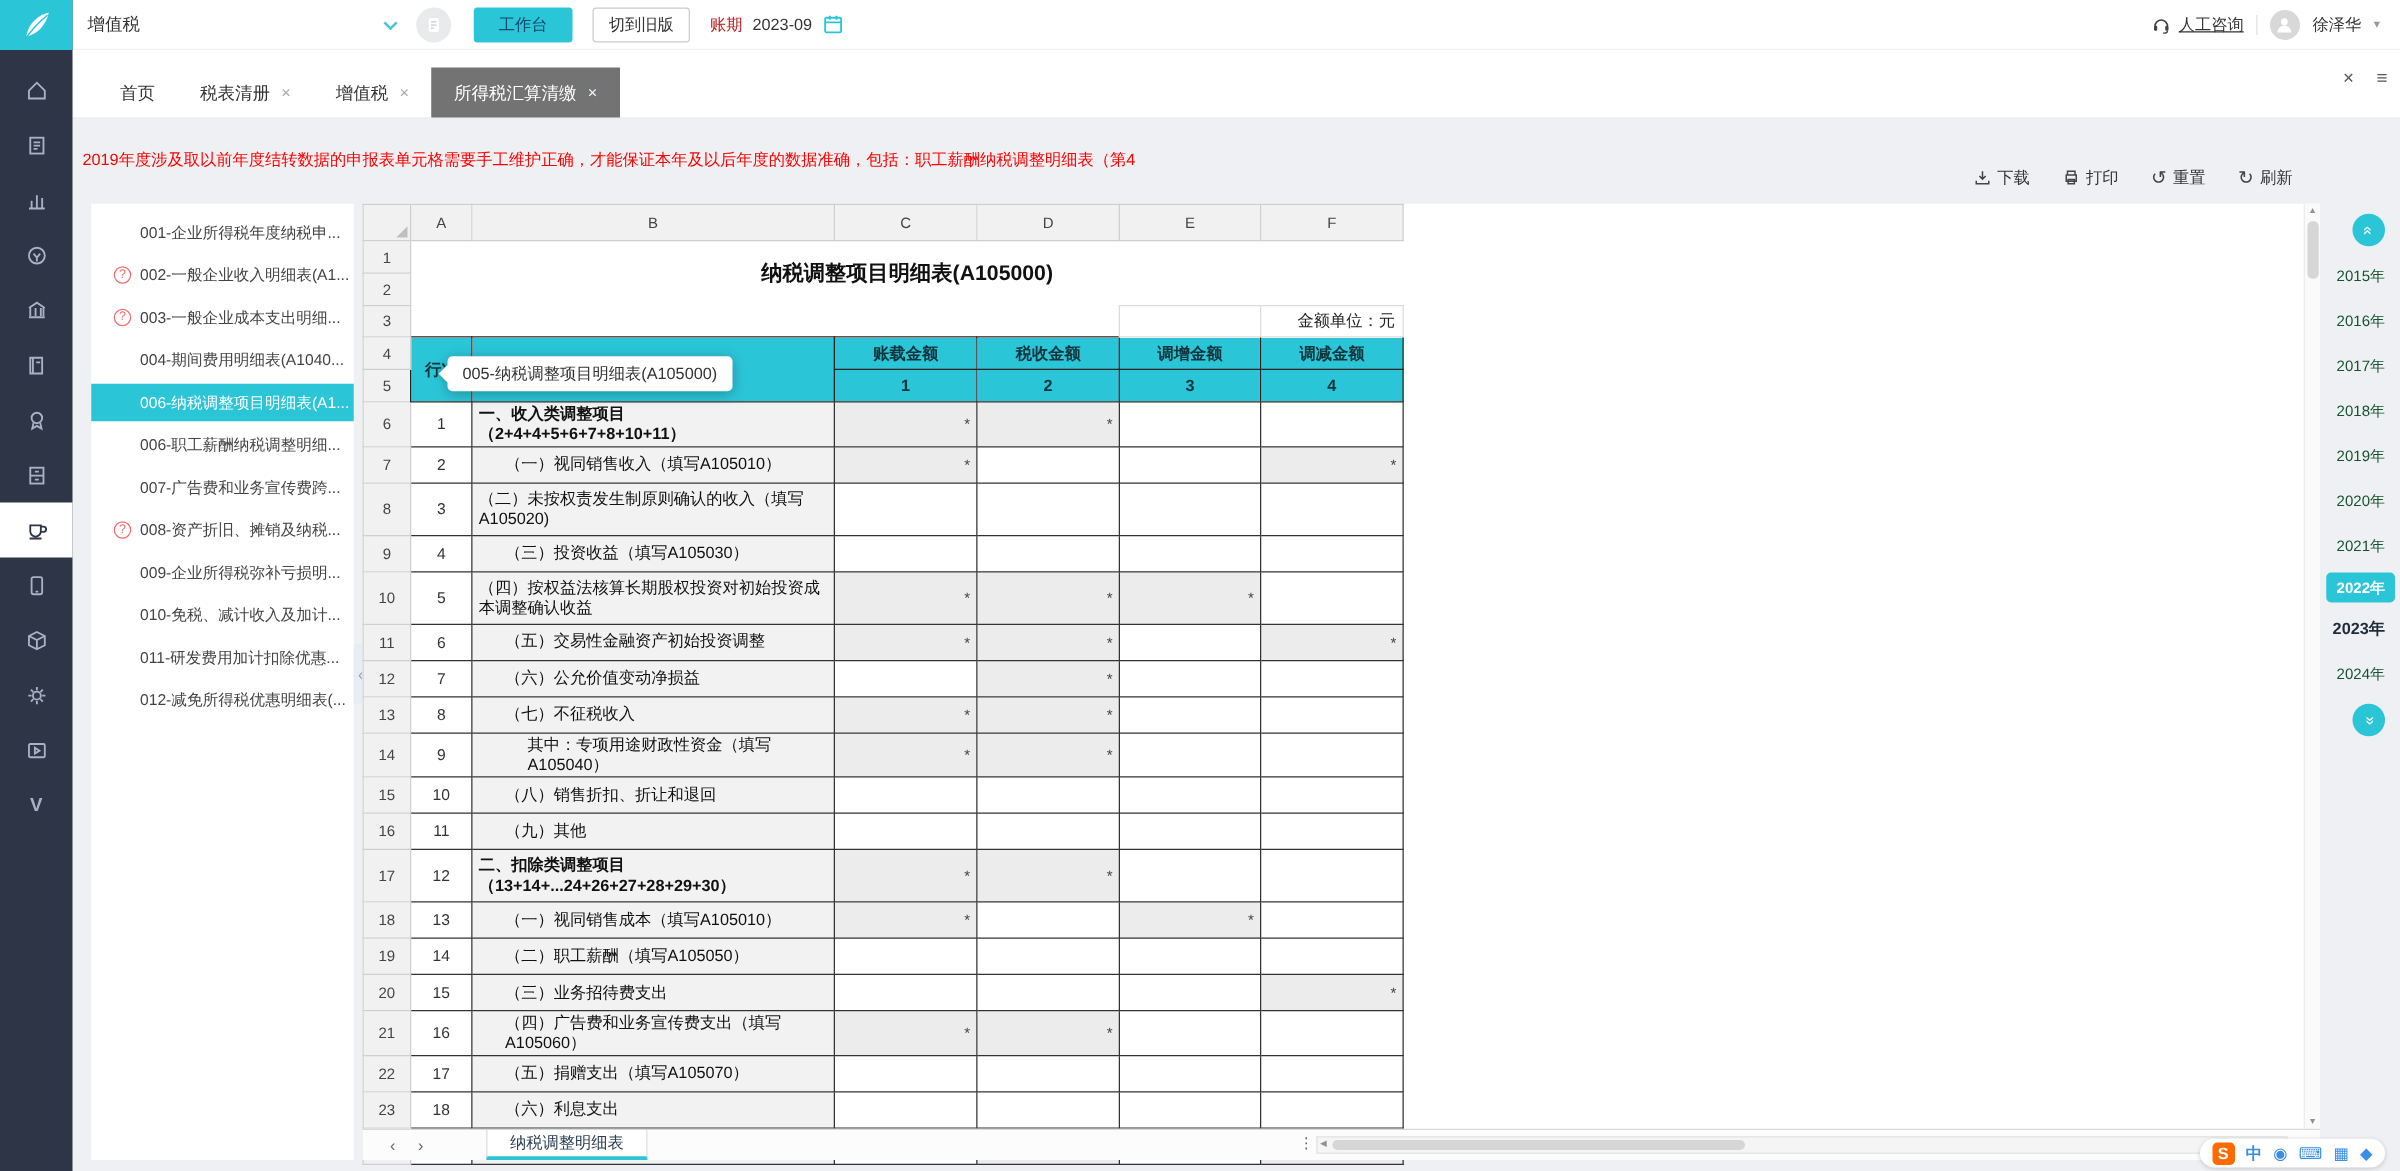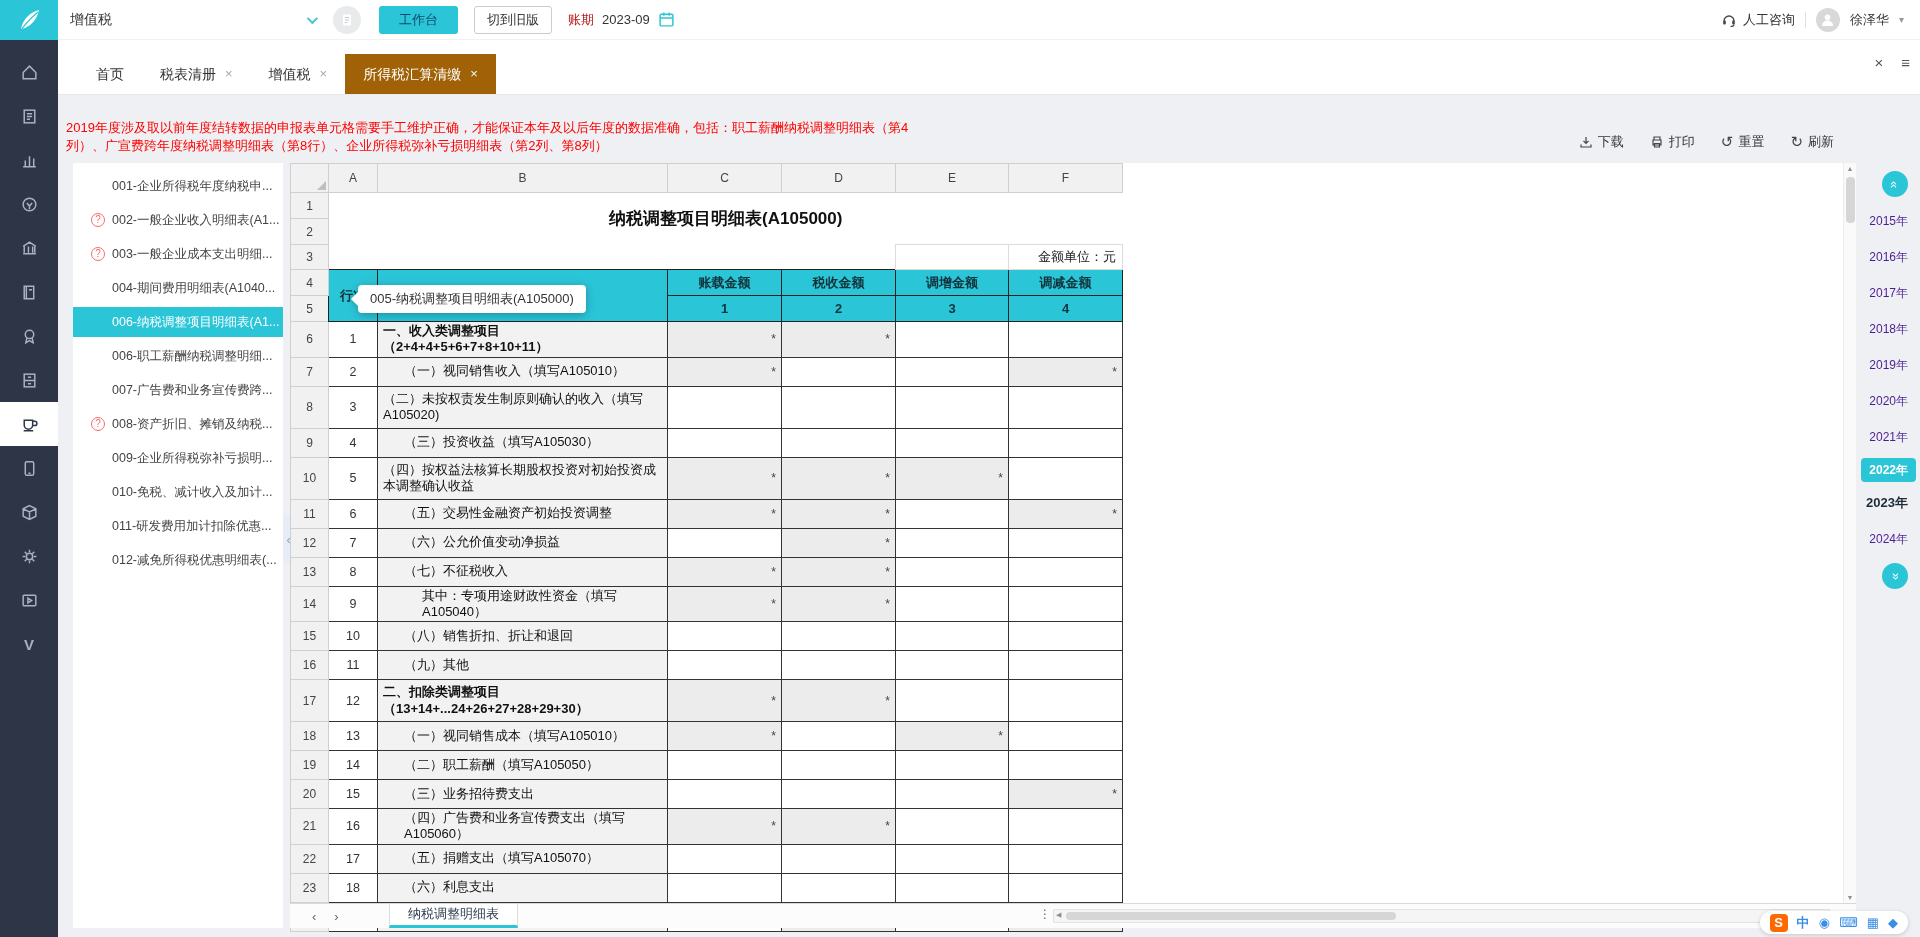--- a/index.html
+++ b/index.html
@@ -22,32 +22,32 @@
   .taxsel { width:245px; margin-left:12px; display:flex; align-items:center; justify-content:space-between; cursor:pointer; }
   .taxsel .lbl { font-size:14px; color:#333; }
   .chev { width:8px; height:8px; border-right:2px solid #49c4d6; border-bottom:2px solid #49c4d6; transform:rotate(45deg) translateY(-2px); }
   .circle-doc { width:28px; height:28px; border-radius:50%; background:#e9eaec; margin-left:18px; display:flex; align-items:center; justify-content:center; cursor:pointer; }
   .btn-cyan { margin-left:18px; height:28px; padding:0 20px; background:#2bc5d8; color:#0c4a6e; border:none; border-radius:3px; font-size:13px; cursor:pointer; }
   .btn-plain { margin-left:16px; height:28px; padding:0 12px; background:#fff; color:#333; border:1px solid #c9ccd1; border-radius:3px; font-size:13px; cursor:pointer; }
   .period { margin-left:16px; display:flex; align-items:center; gap:8px; }
   .period .plabel { color:#b91c1c; font-size:13px; }
   .period .pvalue { color:#333; font-size:13px; cursor:pointer; }
   .topbar-right { margin-left:auto; display:flex; align-items:center; margin-right:16px; gap:10px; }
-  .support { display:flex; align-items:center; gap:6px; cursor:pointer; color:#333; font-size:13px; }
+  .support { display:flex; align-items:center; gap:6px; cursor:pointer; color:#333; font-size:13px;text-decoration:underline; }
   .vdiv { width:1px; height:16px; background:#e0e0e0; }
   .avatar { width:24px; height:24px; border-radius:50%; background:#d8d8d8; display:flex; align-items:center; justify-content:center; cursor:pointer; }
   .uname { font-size:13px; color:#333; cursor:pointer; }
   .dn { color:#999; font-size:10px; cursor:pointer; }
 
   
   .tabbar { position:absolute; left:58px; top:40px; right:0; height:55px; background:#fff; border-bottom:1px solid #e6e8eb; display:flex; align-items:flex-end; z-index:19; }
   .tabs { display:flex; align-items:flex-end; margin-left:20px; }
   .tab { height:40px; line-height:40px; padding:0 18px; font-size:14px; color:#333; cursor:pointer; display:flex; align-items:center; gap:9px; }
   .tab .x { color:#a9a9a9; font-size:13px; }
-  .tab.active { background:#a16207; color:#fff; }
+  .tab.active { background:#737373; color:#fff; }
   .tab.active .x { color:#eafcff; }
   .tabbar-tools { position:absolute; right:10px; top:14px; display:flex; gap:18px; color:#555; font-size:15px; }
   .tabbar-tools span { cursor:pointer; }
 
   
   .content { position:absolute; left:58px; top:95px; right:0; bottom:0; background:#eef0f3; }
   .warning { position:absolute; left:8px; top:24px; width:880px; color:#ff0000; font-size:13px; line-height:18px; }
   .toolbar { position:absolute; right:86px; top:38px; display:flex; gap:26px; }
   .tool { display:flex; align-items:center; gap:5px; color:#333; font-size:13px; cursor:pointer; }
   .tool svg { stroke:#444; fill:none; stroke-width:1.2; }
@@ -105,21 +105,21 @@
   
   .tooltip { position:absolute; left:300px; top:190px; height:28px; line-height:28px; background:#fff; border-radius:4px; box-shadow:0 2px 10px rgba(0,0,0,.28); padding:0 12px; font-size:13px; color:#333; z-index:40; white-space:nowrap; }
   .tooltip::before { content:""; position:absolute; left:-5px; top:9px; width:10px; height:10px; background:#fff; transform:rotate(45deg); box-shadow:-2px 2px 4px rgba(0,0,0,.08); }
 
   
   .years { position:absolute; right:4px; top:76px; width:58px; display:flex; flex-direction:column; align-items:flex-end; z-index:25; }
   .ycirc { width:26px; height:26px; border-radius:50%; background:#2bc5d8; color:#fff; display:flex; align-items:center; justify-content:center; font-size:13px; cursor:pointer; margin-right:8px; }
   .ycirc.up span { display:inline-block; transform:rotate(90deg); }
   .ycirc.dn2 span { display:inline-block; transform:rotate(-90deg); }
   .year-list { display:flex; flex-direction:column; align-items:flex-end; margin:6px 0; }
-  .year { height:30px; line-height:30px; font-size:12px; color:#4c1d95; cursor:pointer; padding:0 8px; margin:3px 0; }
+  .year { height:30px; line-height:30px; font-size:12px; color:#14532d; cursor:pointer; padding:0 8px; margin:3px 0; }
   .year.sel { background:#2bc5d8; color:#fff; border-radius:4px; height:24px; line-height:24px; font-weight:bold; }
   .year.cur { color:#1f2b38; font-weight:bold; font-size:13px; }
 
   
   .ime { position:absolute; right:12px; bottom:3px; height:23px; background:#fff; border-radius:12px; box-shadow:0 1px 4px rgba(0,0,0,.18); display:flex; align-items:center; gap:9px; padding:0 10px; z-index:50; }
   .ime .slogo { width:18px; height:18px; background:#ff6a00; color:#fff; border-radius:4px; font-weight:bold; font-size:13px; display:flex; align-items:center; justify-content:center; cursor:pointer; }
   .ime .g { color:#3a8ee6; font-size:13px; cursor:pointer; }
   .ime .g.mode { font-weight:bold; }
 </style>
 </head>
@@ -278,21 +278,20 @@
     <div class="tabbar-tools">
       <span>×</span>
       <span>≡</span>
     </div>
   </div>
 
   <div class="content">
 
     <div class="warning">
       <div>2019年度涉及取以前年度结转数据的申报表单元格需要手工维护正确，才能保证本年及以后年度的数据准确，包括：职工薪酬纳税调整明细表（第4</div>
-      <div>列）、广宣费跨年度纳税调整明细表（第8行）、企业所得税弥补亏损明细表（第2列、第8列）</div>
     </div>
 
     <div class="toolbar">
       <div class="tool">
         <svg width="14" height="14" viewBox="0 0 14 14">
             <path d="M7 2v6M4.5 5.8L7 8.3l2.5-2.5M2 9.5V12h10V9.5"></path>
           </svg>
         <span>下载</span>
       </div>
       <div class="tool">

